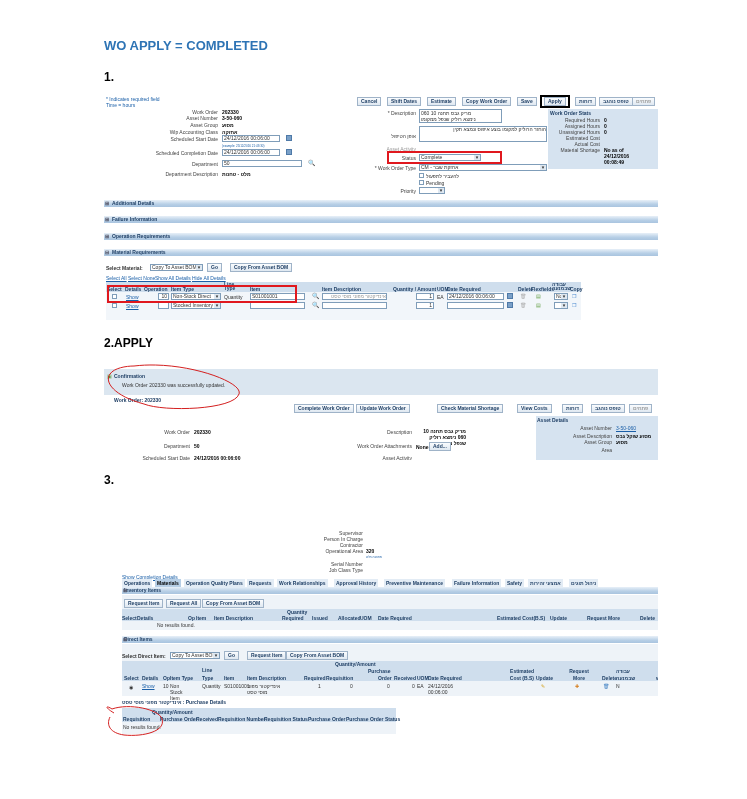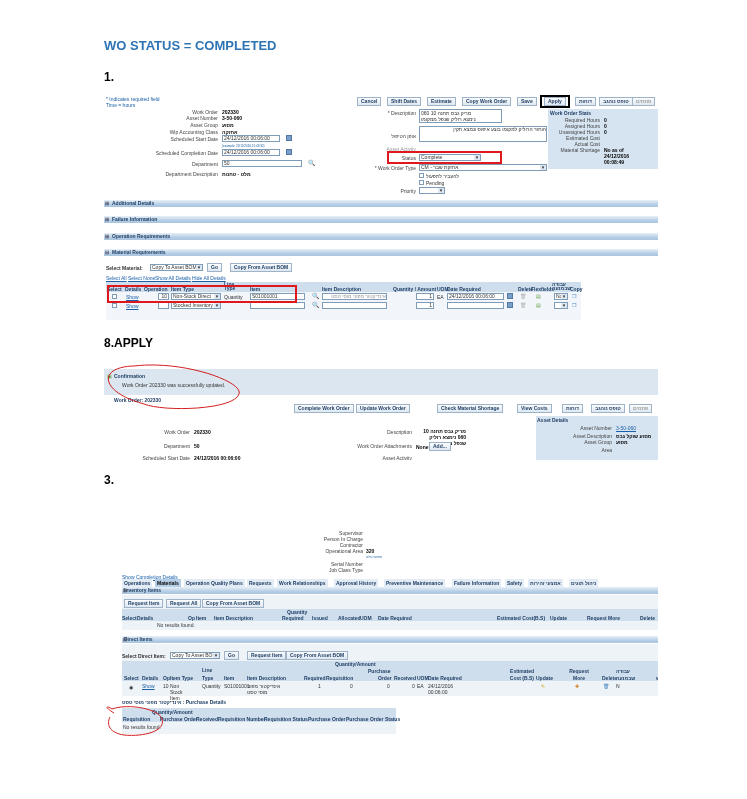--- a/index.html
+++ b/index.html
@@ -25,23 +25,23 @@
   .cal { position: absolute; width: 6px; height: 6px; background: #7aa0c8; border: 1px solid #4f7aa8; }
   .mag { position: absolute; font-size: 6px; color: #c9a21a; }
   .chk { position: absolute; width: 5px; height: 5px; border: 1px solid #7f9db9; background: #fff; }
   .tab { position: absolute; top: 0; height: 8px; font-size: 5px; font-weight: bold; color: #1f3f65; line-height: 8px; padding: 0 2px; background: #e3ecf5; border-right: 1px solid #fff; white-space: nowrap; }
   .tab.active { background: #b7cfe6; color: #000; }
   svg.circle { position: absolute; overflow: visible; }
 </style>
 </head>
 <body>
 
-<div class="abs doc-title">WO STATUS = COMPLETED</div>
+<div class="abs doc-title">WO APPLY = COMPLETED</div>
 <div class="abs step" style="left:104px;top:70px;">1.</div>
-<div class="abs step" style="left:104px;top:336px;">8.APPLY</div>
+<div class="abs step" style="left:104px;top:336px;">2.APPLY</div>
 <div class="abs step" style="left:104px;top:473px;">3.</div>
 
 <div class="shot" style="left:104px;top:94px;width:554px;height:226px;">
   <div class="t" style="left:2px;top:2px;color:#1a5fa8;">* Indicates required field</div>
   <div class="t" style="left:2px;top:8px;color:#1a5fa8;">Time = hours</div>
 
   <div class="btn" style="left:253px;top:3px;">Cancel</div>
   <div class="btn" style="left:283px;top:3px;">Shift Dates</div>
   <div class="btn" style="left:323px;top:3px;">Estimate</div>
   <div class="btn" style="left:358px;top:3px;">Copy Work Order</div>

